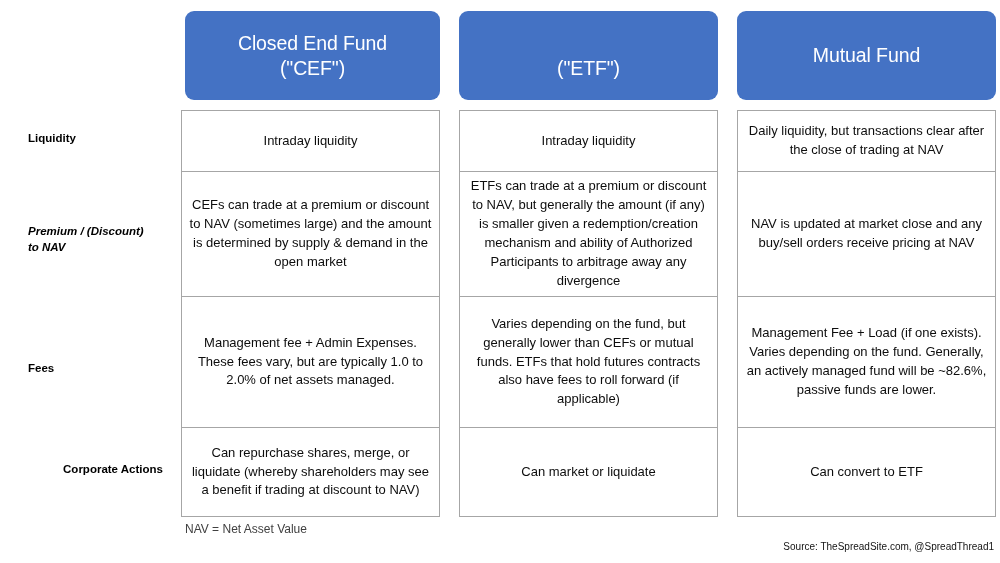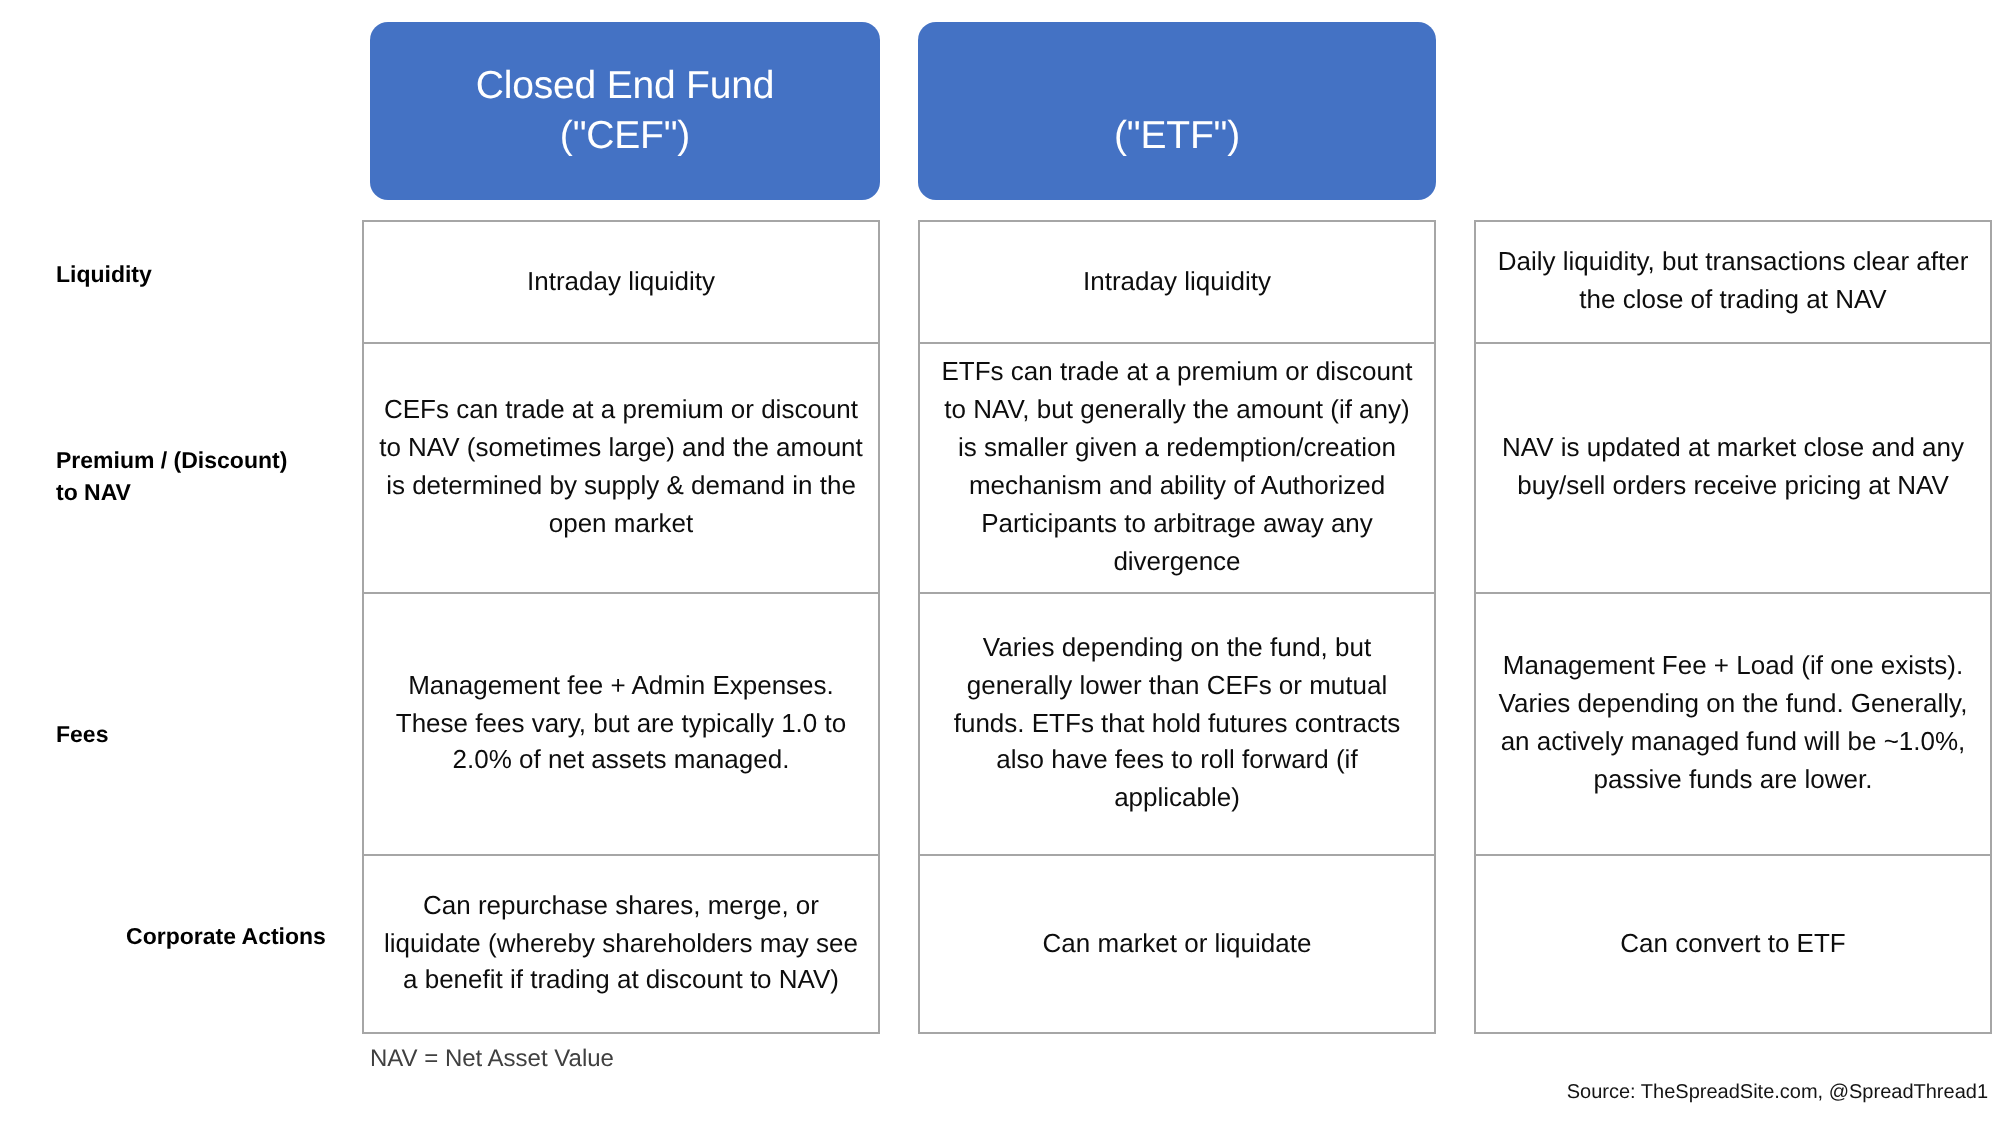--- a/index.html
+++ b/index.html
@@ -102,24 +102,29 @@
       <span>Closed End Fund</span><br>
       <span>("CEF")</span>
     </div>
   </div>
   <div class="header-card c1">
     <div>
       <br>
       <span>("ETF")</span>
     </div>
   </div>
+  <div class="header-card c2">
+    <div>
+      <span>Mutual Fund</span>
+    </div>
+  </div>
 </div>
 
 <div class="row-label" style="top:131px;">Liquidity</div>
-<div class="row-label" style="top:224px;">Premium / (Discount)<br>to NAV</div>
+<div class="row-label" style="top:224px;font-style:italic;">Premium / (Discount)<br>to NAV</div>
 <div class="row-label" style="top:361px;">Fees</div>
 <div class="row-label" style="top:462px;text-align:center;">Corporate Actions</div>
 
 <div class="cell" style="left:181px; top:110px; width:259px; height:62px;">
   <span class="txt">Intraday liquidity</span>
 </div>
 <div class="cell" style="left:459px; top:110px; width:259px; height:62px;">
   <span class="txt">Intraday liquidity</span>
 </div>
 <div class="cell" style="left:737px; top:110px; width:259px; height:62px;">
@@ -136,21 +141,21 @@
   <span class="txt">NAV is updated at market close and any buy/sell orders receive pricing at NAV</span>
 </div>
 
 <div class="cell" style="left:181px; top:296px; width:259px; height:132px;">
   <span class="txt">Management fee + Admin Expenses. These fees vary, but are typically 1.0 to 2.0% of net assets managed.</span>
 </div>
 <div class="cell" style="left:459px; top:296px; width:259px; height:132px;">
   <span class="txt">Varies depending on the fund, but generally lower than CEFs or mutual funds. ETFs that hold futures contracts also have fees to roll forward (if applicable)</span>
 </div>
 <div class="cell" style="left:737px; top:296px; width:259px; height:132px;">
-  <span class="txt">Management Fee + Load (if one exists). Varies depending on the fund. Generally, an actively managed fund will be ~1.0%, passive funds are lower.</span>
+  <span class="txt">Management Fee + Load (if one exists). Varies depending on the fund. Generally, an actively managed fund will be ~82.6%, passive funds are lower.</span>
 </div>
 
 <div class="cell" style="left:181px; top:427px; width:259px; height:90px;">
   <span class="txt">Can repurchase shares, merge, or liquidate (whereby shareholders may see a benefit if trading at discount to NAV)</span>
 </div>
 <div class="cell" style="left:459px; top:427px; width:259px; height:90px;">
   <span class="txt">Can market or liquidate</span>
 </div>
 <div class="cell" style="left:737px; top:427px; width:259px; height:90px;">
   <span class="txt">Can convert to ETF</span>

